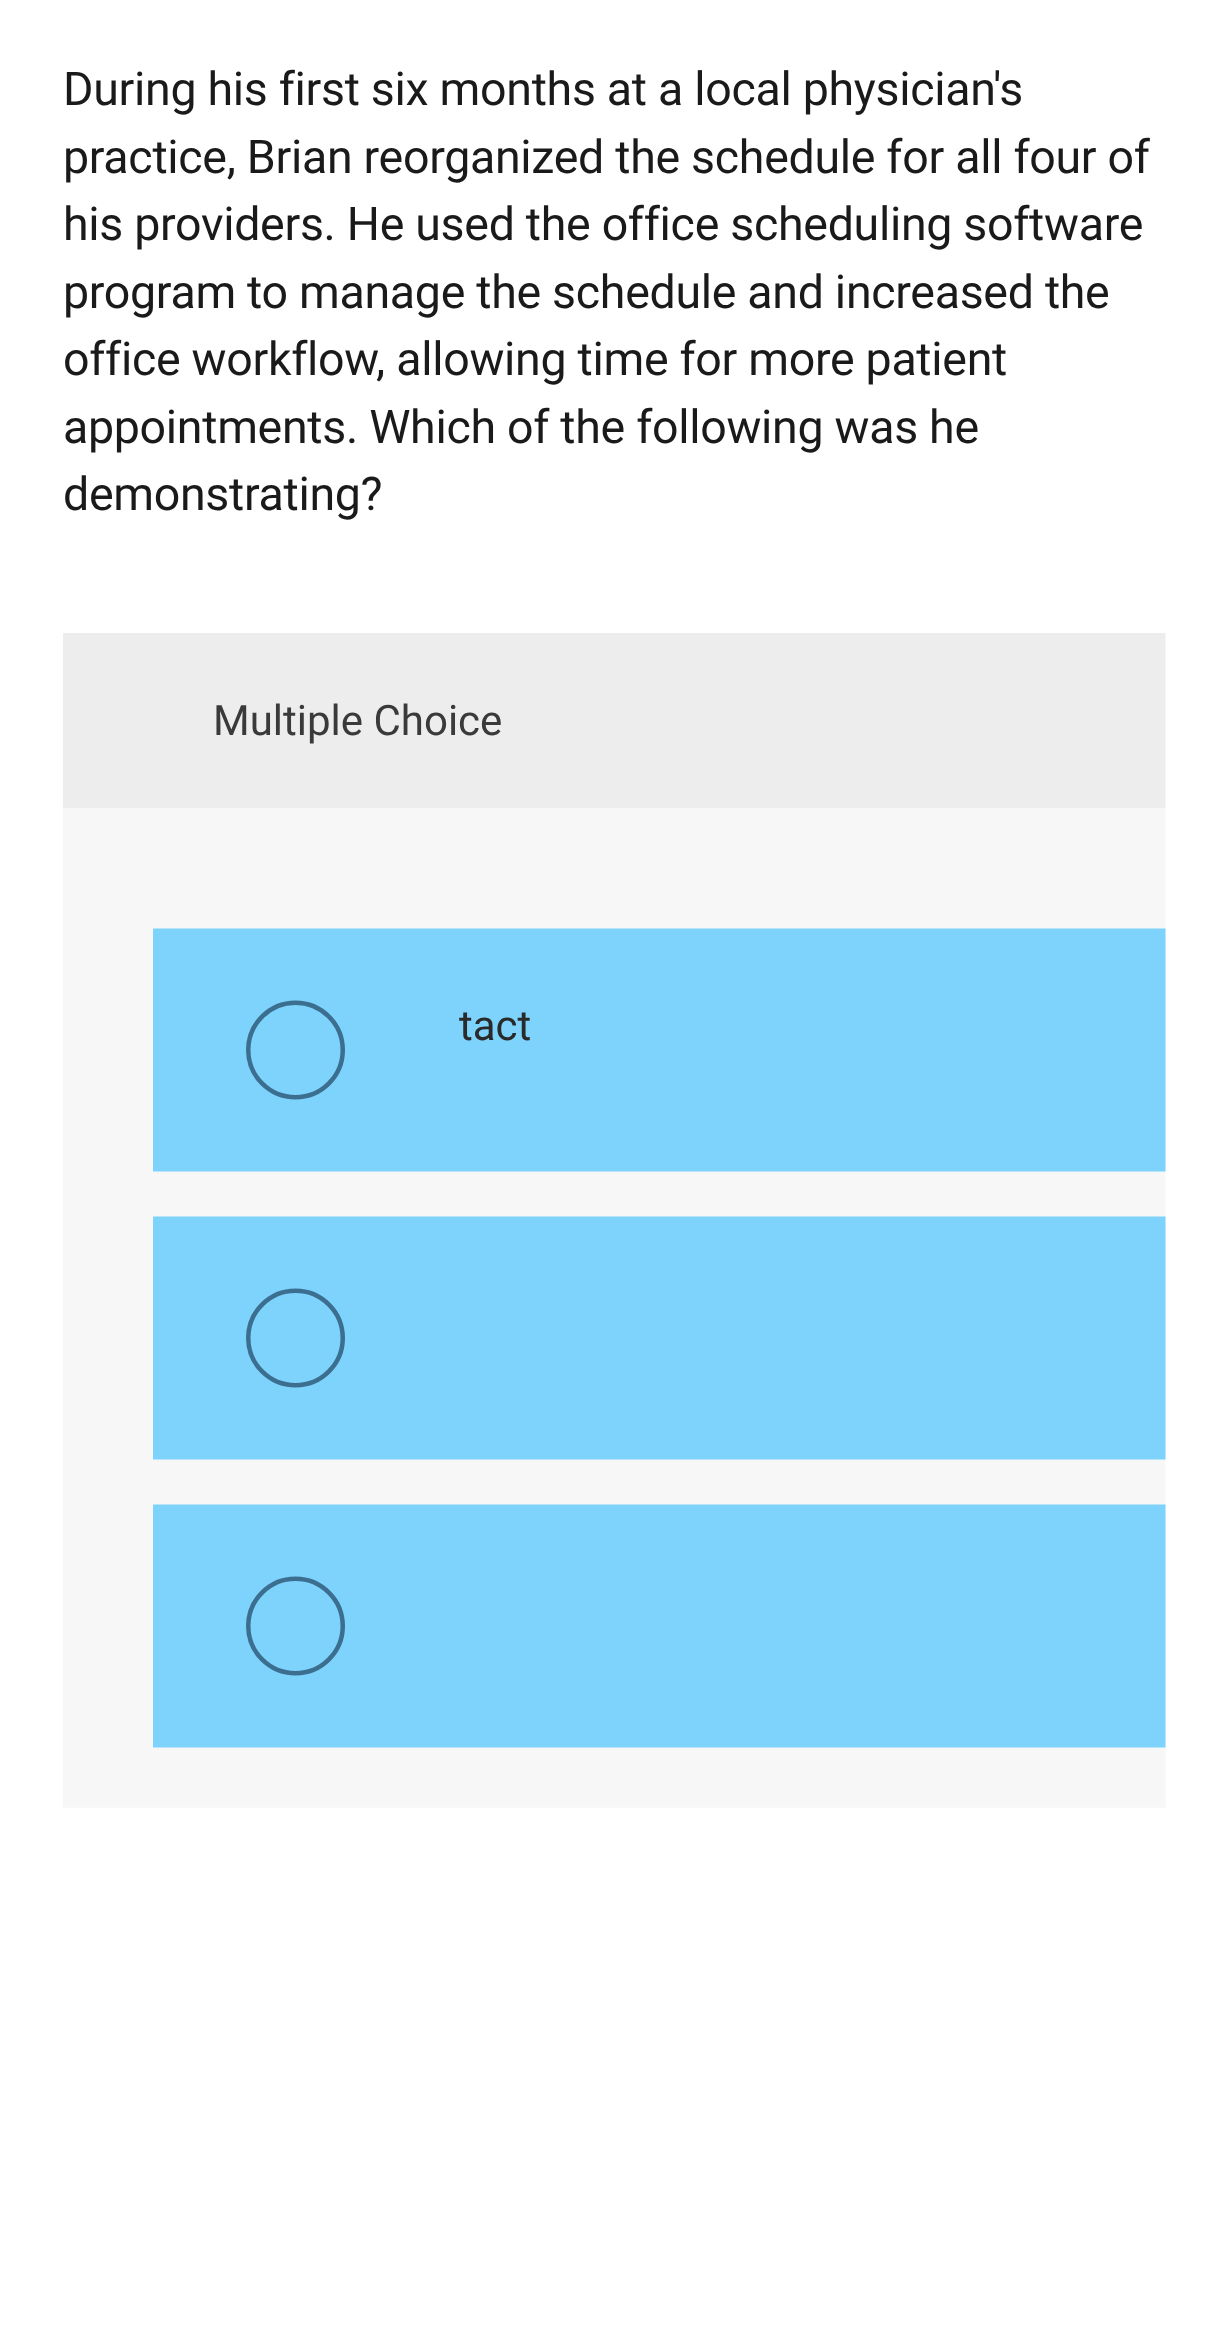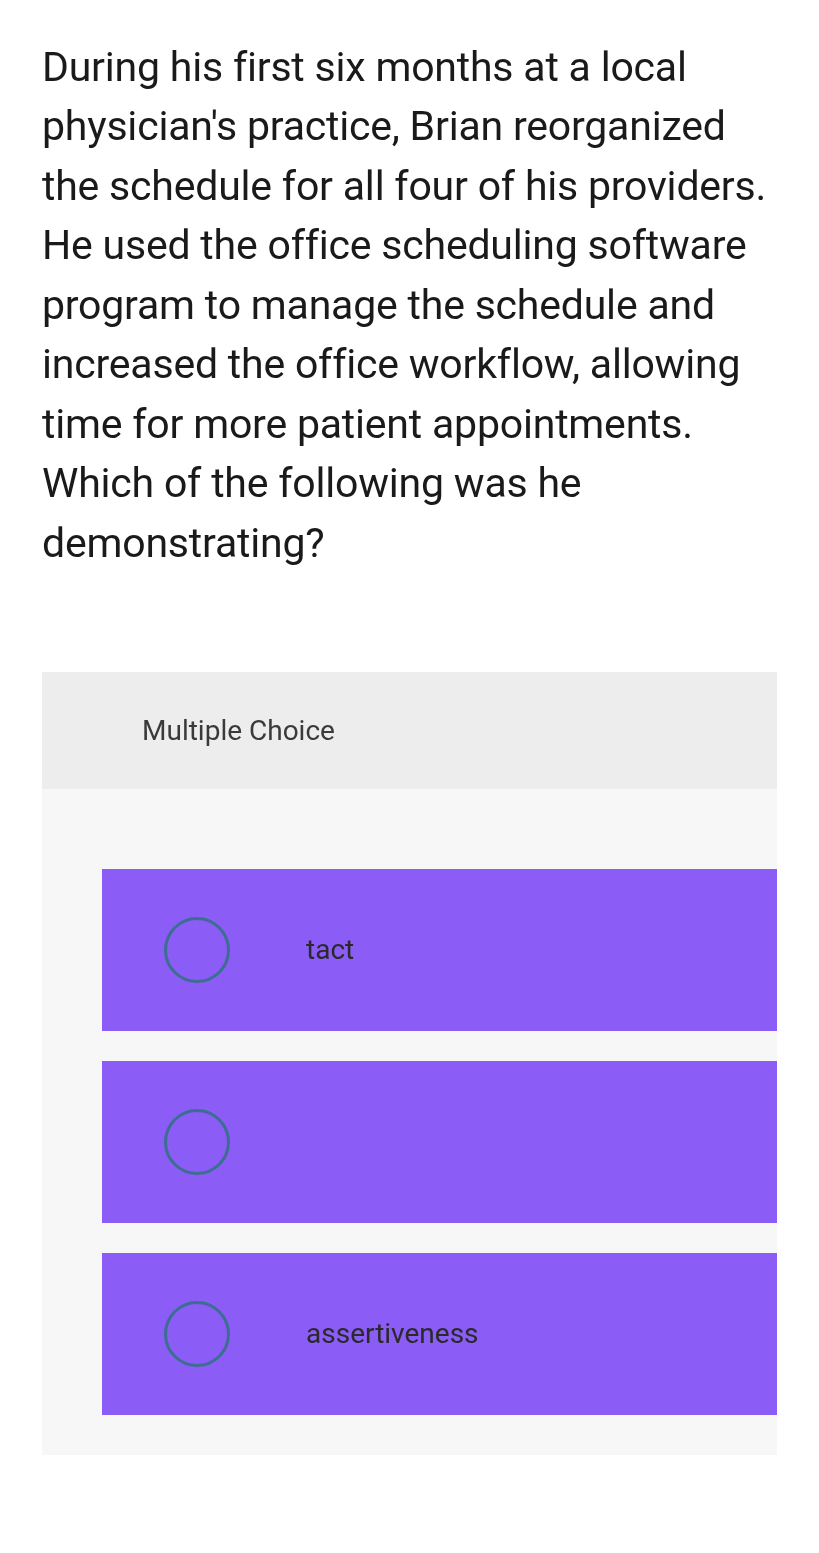--- a/index.html
+++ b/index.html
@@ -9,28 +9,28 @@
     }
     body {
       font-family: -apple-system, BlinkMacSystemFont, "Segoe UI", Roboto, Helvetica, Arial, sans-serif;
       background: #ffffff;
       width: 819px;
       min-height: 1553px;
       padding: 0;
     }
     .question-text {
       padding: 38px 45px 0 42px;
-      font-size: 41px;
+      font-size: 31px;
       line-height: 1.45;
       color: #1a1a1a;
       font-weight: 400;
       letter-spacing: -0.2px;
     }
     .mc-container {
-      margin-top: 99px;
+      margin-top: 69px;
       margin-left: 42px;
       margin-right: 42px;
     }
     .mc-header {
       background: #ededed;
       padding: 42px 0 42px 100px;
       font-size: 28px;
       color: #3a3a3a;
       font-weight: 400;
     }
@@ -39,23 +39,23 @@
     }
     .option-row-container {
       display: flex;
       padding-top: 30px;
     }
     .option-row-container:first-of-type {
       padding-top: 80px;
     }
     .option-card {
       flex: 1;
-      background: #8b5cf6;
+      background: #7dd3fc;
       display: flex;
-      align-items: center;
+      align-items: flex-start;
       padding: 48px 0 48px 62px;
       margin-left: 60px;
     }
     .radio-circle {
       width: 66px;
       height: 66px;
       border: 3px solid #3b6e8f;
       border-radius: 50%;
       flex-shrink: 0;
     }
@@ -89,19 +89,18 @@
 
     <div class="option-row-container">
       <div class="option-card">
         <div class="radio-circle"></div>
       </div>
     </div>
 
     <div class="option-row-container">
       <div class="option-card">
         <div class="radio-circle"></div>
-        <div class="option-label">assertiveness</div>
       </div>
     </div>
 
     <div class="bottom-spacer"></div>
   </div>
 </div>
 
 </body></html>

